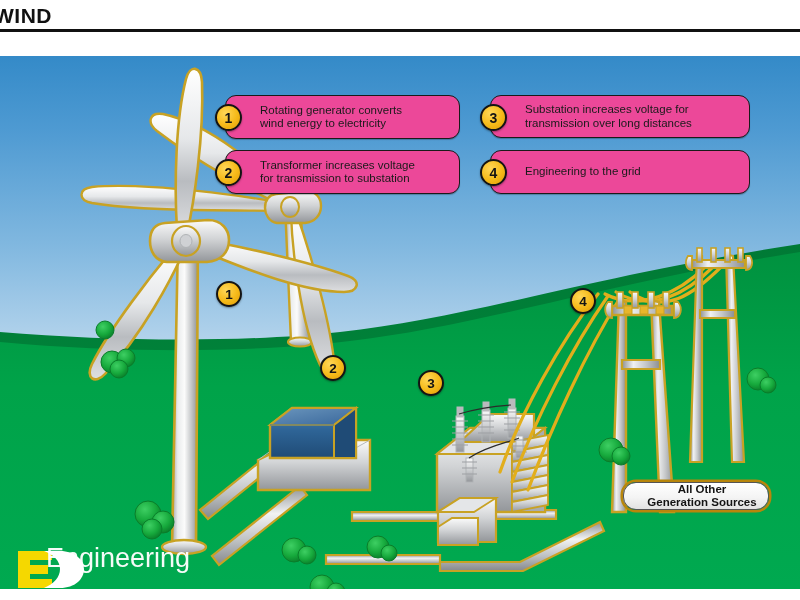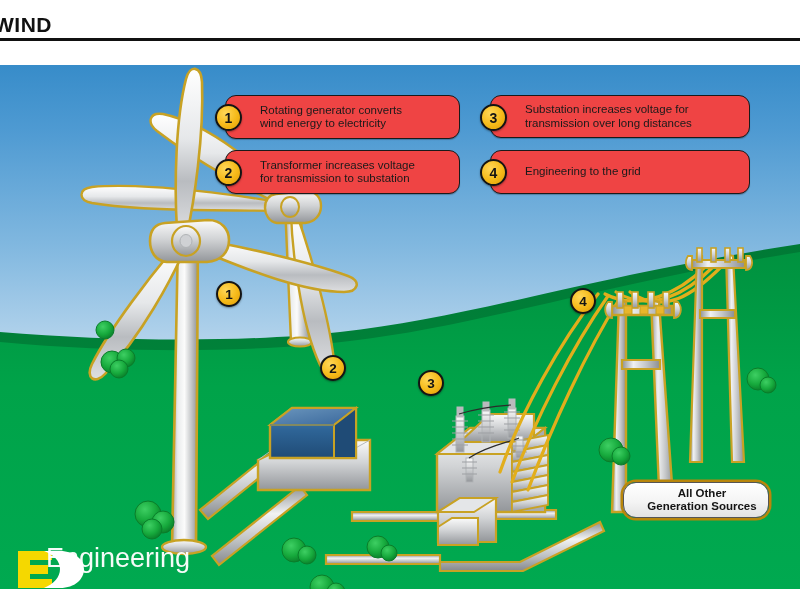--- a/index.html
+++ b/index.html
@@ -15,21 +15,21 @@
     position: relative;
     width: 800px;
     height: 600px;
     overflow: hidden;
     background: #ffffff;
   }
 
   
   .header-band {
     position: absolute;
-    left: 0; top: 9px;
+    left: 0; top: 0;
     width: 800px;
     height: 56px;
     background: #ffffff;
     z-index: 40;
   }
   .header-title {
     position: absolute;
     left: -6px;
     top: 4px;
     font-size: 21px;
@@ -91,21 +91,21 @@
     z-index: 30;
     pointer-events: none;
   }
   .callout {
     position: absolute;
     pointer-events: auto;
     display: flex;
     align-items: center;
   }
   .callout-box {
-    background: #ef4444;
+    background: #ec4899;
     border: 1.6px solid #1a1a1a;
     border-radius: 11px;
     box-sizing: border-box;
     display: flex;
     align-items: center;
     box-shadow: 0 1px 1px rgba(0,0,0,0.25);
   }
   .callout-text {
     font-size: 11.5px;
     line-height: 13.5px;
@@ -503,21 +503,21 @@
         <div class="callout-text">Engineering to the grid</div>
       </div>
       <div class="badge" style="left:-10px; top:9px; width:27px; height:27px; font-size:14px;">4</div>
     </div>
 
     <div class="badge scene-badge" style="left:216px; top:281px;">1</div>
     <div class="badge scene-badge" style="left:320px; top:355px;">2</div>
     <div class="badge scene-badge" style="left:418px; top:370px;">3</div>
     <div class="badge scene-badge" style="left:570px; top:288px;">4</div>
 
-    <div class="label-box" style="left:623px; top:482px; width:146px; height:36px;padding-left:12px;">
+    <div class="label-box" style="left:623px; top:482px; width:146px; height:28px;padding-left:12px;">
       <div class="label-box-text">All Other
 Generation Sources</div>
     </div>
   </div>
 
   <div class="watermark">
     <svg width="100" height="52" viewBox="0 0 100 52" style="position:absolute;left:0;top:2px;">
       <path d="M10,8 L44,8 L44,17 L22,17 L22,22 L40,22 L40,31 L22,31 L22,36 L44,36 L44,45 L10,45 Z" fill="#f5d800"></path>
       <path d="M36,8 L52,8 C67,8 76,17 76,26 C76,36 67,45 52,45 L36,45 C46,41 52,34 52,26 C52,18 46,12 36,8 Z" fill="#ffffff"></path>
     </svg>

